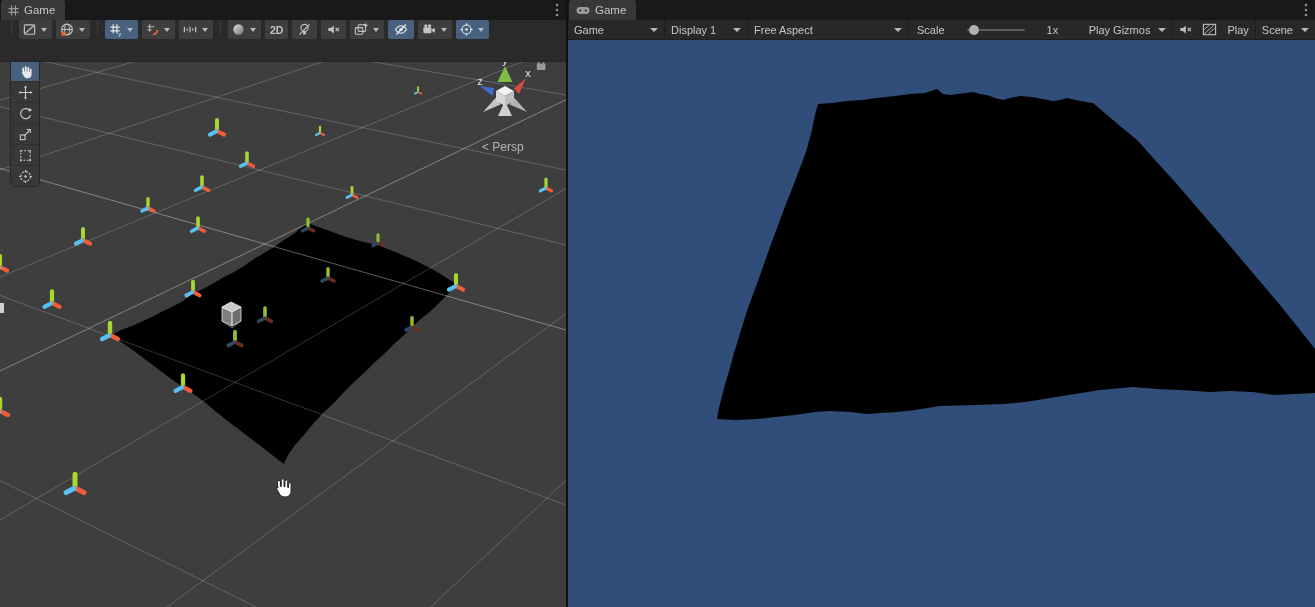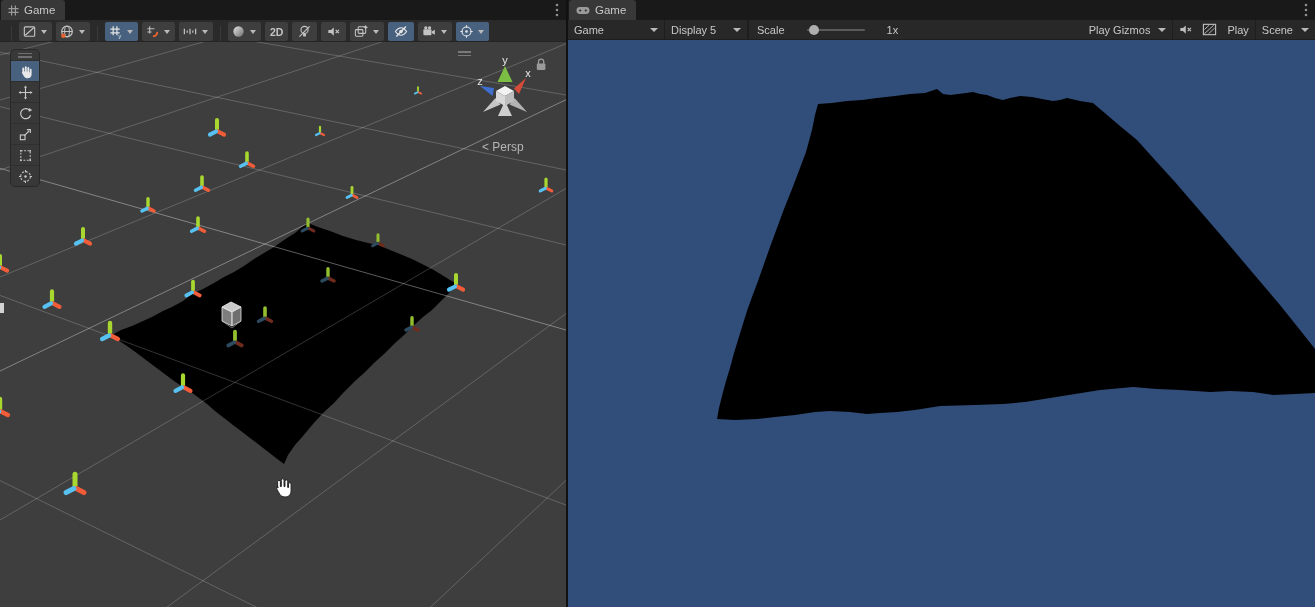--- a/index.html
+++ b/index.html
@@ -12,22 +12,22 @@
   #game-pane { width:747px; background:#282828; }
 
   
   .tabbar { position:absolute; top:0; left:0; right:0; height:20px; background:#191919;
     display:flex; align-items:stretch; z-index:30; }
   .tab { display:flex; align-items:center; gap:5px; padding:0 10px 0 7px; background:#383838;
     color:#C8C8C8; font-size:11.5px; margin-left:1px; border-radius:3px 3px 0 0; }
   .tab-kebab { margin-left:auto; display:flex; align-items:center; padding:0 7px; cursor:pointer; }
 
   
-  #scene-toolbar { position:absolute; top:20px; left:0; right:0; height:22px; background:#2A2A2A;
-    display:flex; align-items:flex-end; z-index:30; border-bottom:1px solid #242424; padding-left:6px; }
+  #scene-toolbar { position:absolute; top:20px; left:0; right:0; height:42px; background:#2A2A2A;
+    display:flex; align-items:flex-start; z-index:30; border-bottom:1px solid #242424; padding-left:6px; }
   .tb-sep { width:1px; height:15px; background:#1D1D1D; border-right:1px solid #3a3a3a; margin:0 5px; }
   .tb-btn { height:19px; background:#3E3E3E; border-radius:2px; display:flex; align-items:center;
     padding:0 3px; margin:0 2px; color:#C4C4C4; }
   .tb-btn.active { background:#47617E; }
   .tb-btn .arr { width:0; height:0; border-left:3.5px solid transparent; border-right:3.5px solid transparent;
     border-top:4px solid #B9B9B9; margin:1px 2px 0 4px; }
   .tb-btn.lonely { padding:0 5px; }
   .tb-2d { font-size:10.5px; font-weight:bold; color:#C4C4C4; padding:0 6px; }
 
   
@@ -469,24 +469,28 @@
       </div>
     </div>
 
     <div id="game-toolbar">
       <div class="gt-dd" style="width:96px">
         <span>Game</span>
         <span class="arr" style="margin-left:auto"></span>
       </div>
       <div class="gt-sep"></div>
       <div class="gt-dd" style="width:82px">
-        <span>Display 5</span>
+        <span>Display 1</span>
         <span class="arr" style="margin-left:auto"></span>
       </div>
       <div class="gt-sep"></div>
+      <div class="gt-dd" style="width:160px">
+        <span>Free Aspect</span>
+        <span class="arr" style="margin-left:auto"></span>
+      </div>
       <div class="gt-sep"></div>
       <div id="gt-scale">
         <span>Scale</span>
         <span class="track">
             <span class="knob"></span>
           </span>
         <span>1x</span>
       </div>
       <div class="gt-right">
         <div class="gt-dd">

